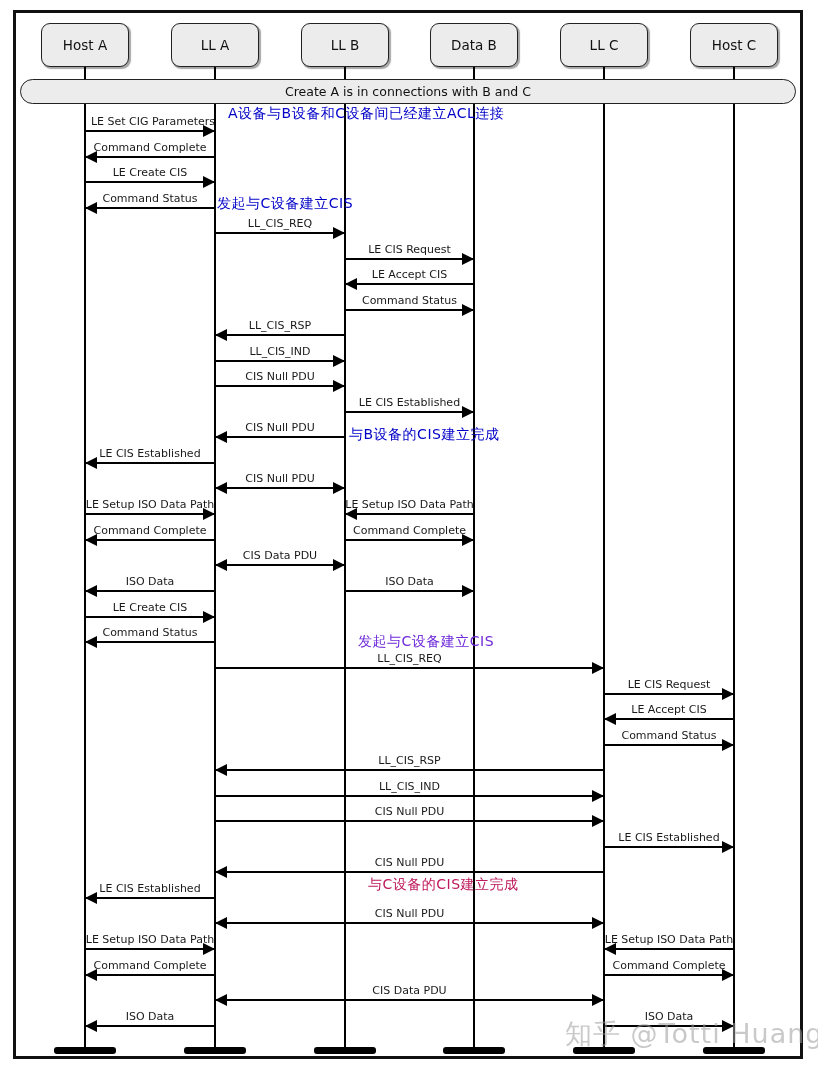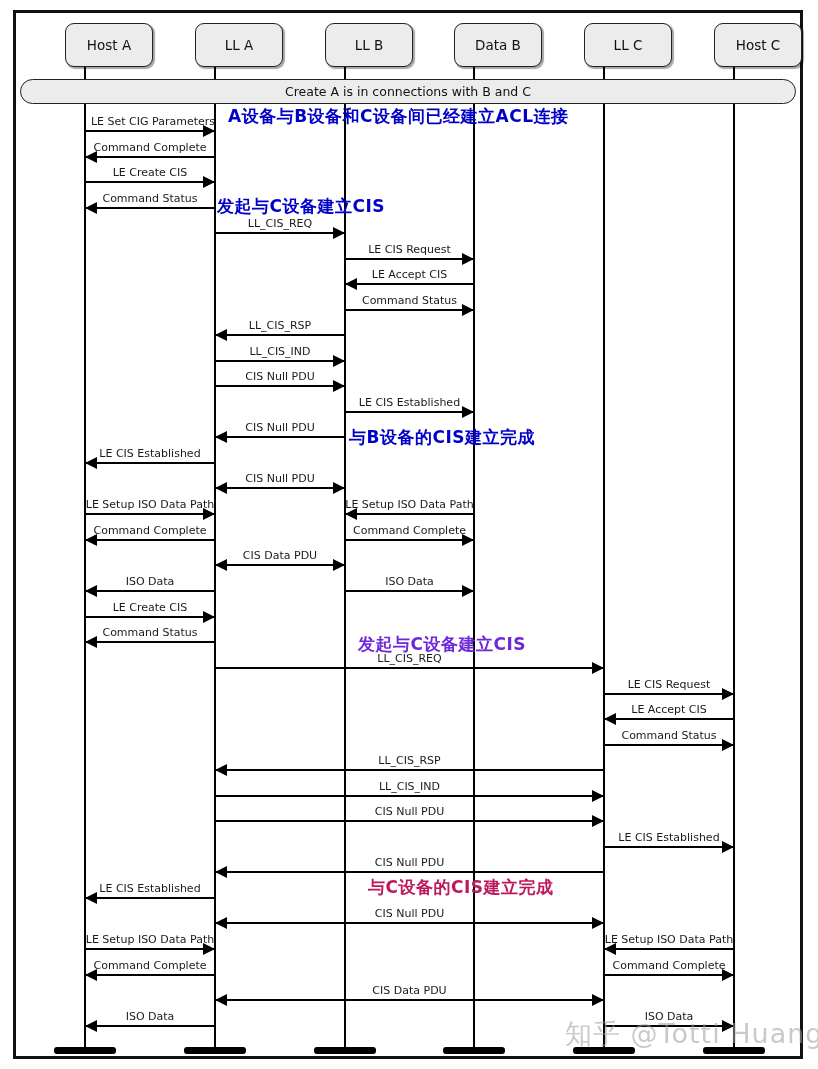--- a/index.html
+++ b/index.html
@@ -4,34 +4,34 @@
 <style>
   html,body{margin:0;padding:0;background:#fff;}
   body{width:818px;height:1069px;position:relative;overflow:hidden;
        font-family:"DejaVu Sans","Liberation Sans",sans-serif;}
   .frame{position:absolute;left:13px;top:10px;width:790px;height:1049px;
          border:3px solid #111;background:#fff;box-sizing:border-box;}
   .lifeline{position:absolute;width:2px;background:#000;z-index:1;}
   .actor-box{position:absolute;top:23px;width:88px;height:44px;background:#ececec;
              border:1.6px solid #222;border-radius:9px;box-sizing:border-box;z-index:3;
              display:flex;align-items:center;justify-content:center;
-             font-size:13.5px;color:#111;box-shadow:1.5px 1.5px 1px rgba(0,0,0,0.35);margin-left:24px;}
+             font-size:13.5px;color:#111;box-shadow:1.5px 1.5px 1px rgba(0,0,0,0.35);}
   .banner{position:absolute;left:20px;top:79px;width:776px;height:25px;background:#ececec;
           border:1.6px solid #222;border-radius:13px;box-sizing:border-box;z-index:3;
           display:flex;align-items:center;justify-content:center;font-size:12.5px;color:#111;}
   .endbar{position:absolute;top:1047px;width:62px;height:7px;background:#000;
           border-radius:3px;z-index:3;}
   .msg-line{position:absolute;height:2px;background:#000;z-index:4;}
   .msg-head{position:absolute;width:0;height:0;border-top:6px solid transparent;
             border-bottom:6px solid transparent;z-index:4;}
   .msg-head.r{border-left:12px solid #000;}
   .msg-head.l{border-right:12px solid #000;}
   .msg-label{position:absolute;font-size:11px;color:#1a1a1a;text-align:center;
              white-space:nowrap;z-index:4;}
-  .note{position:absolute;font-weight:bold;font-size:17px;letter-spacing:0.5px;
+  .note{position:absolute;font-weight:normal;font-size:14px;letter-spacing:0.5px;
         white-space:nowrap;z-index:5;}
   .watermark{position:absolute;left:565px;top:1016px;font-size:27px;letter-spacing:1px;
              color:#9e9e9e;opacity:0.55;white-space:nowrap;z-index:6;}
 </style>
 </head>
 <body>
 
 <div class="frame"></div>
 <div id="canvas">
     <div class="lifeline" style="left: 84px; top: 66px; height: 986px;"></div>

